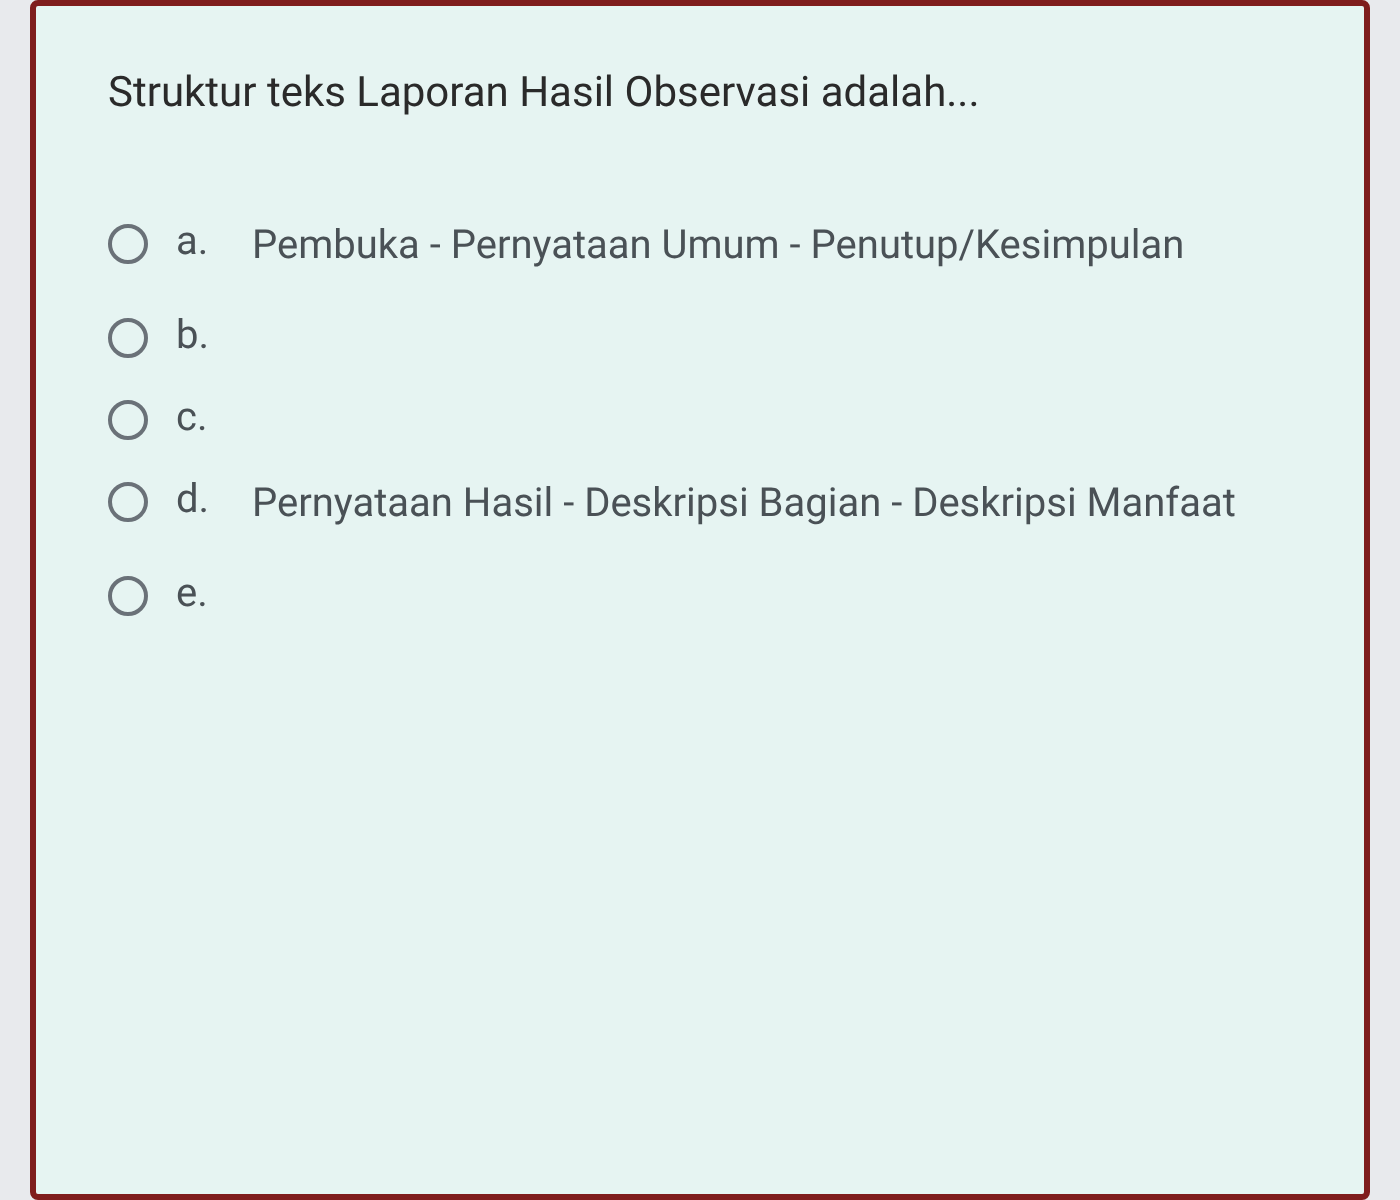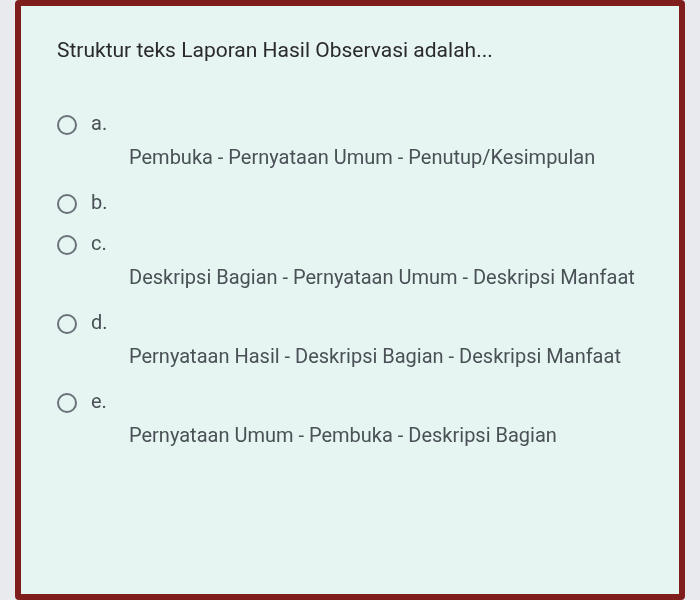--- a/index.html
+++ b/index.html
@@ -11,21 +11,21 @@
       font-family: -apple-system, BlinkMacSystemFont, 'Segoe UI', Roboto, Arial, sans-serif;
       background: #e8eaed;
       width: 700px;
       height: 600px;
       display: flex;
       justify-content: center;
       padding: 0 15px;
     }
     .question-card {
       background: #e6f4f2;
-      border: 6px solid #7f1d1d;
+      border: 3px solid #7f1d1d;
       border-radius: 4px;
       width: 100%;
       padding: 28px 36px;
     }
     .question-text {
       font-size: 21px;
       color: #2a2a2a;
       line-height: 1.6;
       margin-bottom: 42px;
       text-align: justify;
@@ -55,21 +55,20 @@
       font-size: 20px;
       color: #4a5156;
       min-width: 24px;
       margin-top: 1px;
     }
     .option-text {
       font-size: 20px;
       color: #4a5156;
       line-height: 1.55;
       flex: 1;
-      margin-top: 32px;
     }
   </style>
 </head>
 <body>
 
 <div class="question-card">
   <div class="question-text">Struktur teks Laporan Hasil Observasi adalah...</div>
 
   <div class="options-list">
 
@@ -80,29 +79,27 @@
     </div>
 
     <div class="option-row">
       <div class="radio-circle"></div>
       <div class="option-letter">b.</div>
     </div>
 
     <div class="option-row">
       <div class="radio-circle"></div>
       <div class="option-letter">c.</div>
-      <div class="option-text">Deskripsi Bagian - Pernyataan Umum - Deskripsi Manfaat</div>
     </div>
 
     <div class="option-row">
       <div class="radio-circle"></div>
       <div class="option-letter">d.</div>
       <div class="option-text">Pernyataan Hasil - Deskripsi Bagian - Deskripsi Manfaat</div>
     </div>
 
     <div class="option-row">
       <div class="radio-circle"></div>
       <div class="option-letter">e.</div>
-      <div class="option-text">Pernyataan Umum - Pembuka - Deskripsi Bagian</div>
     </div>
 
   </div>
 </div>
 
 </body></html>

